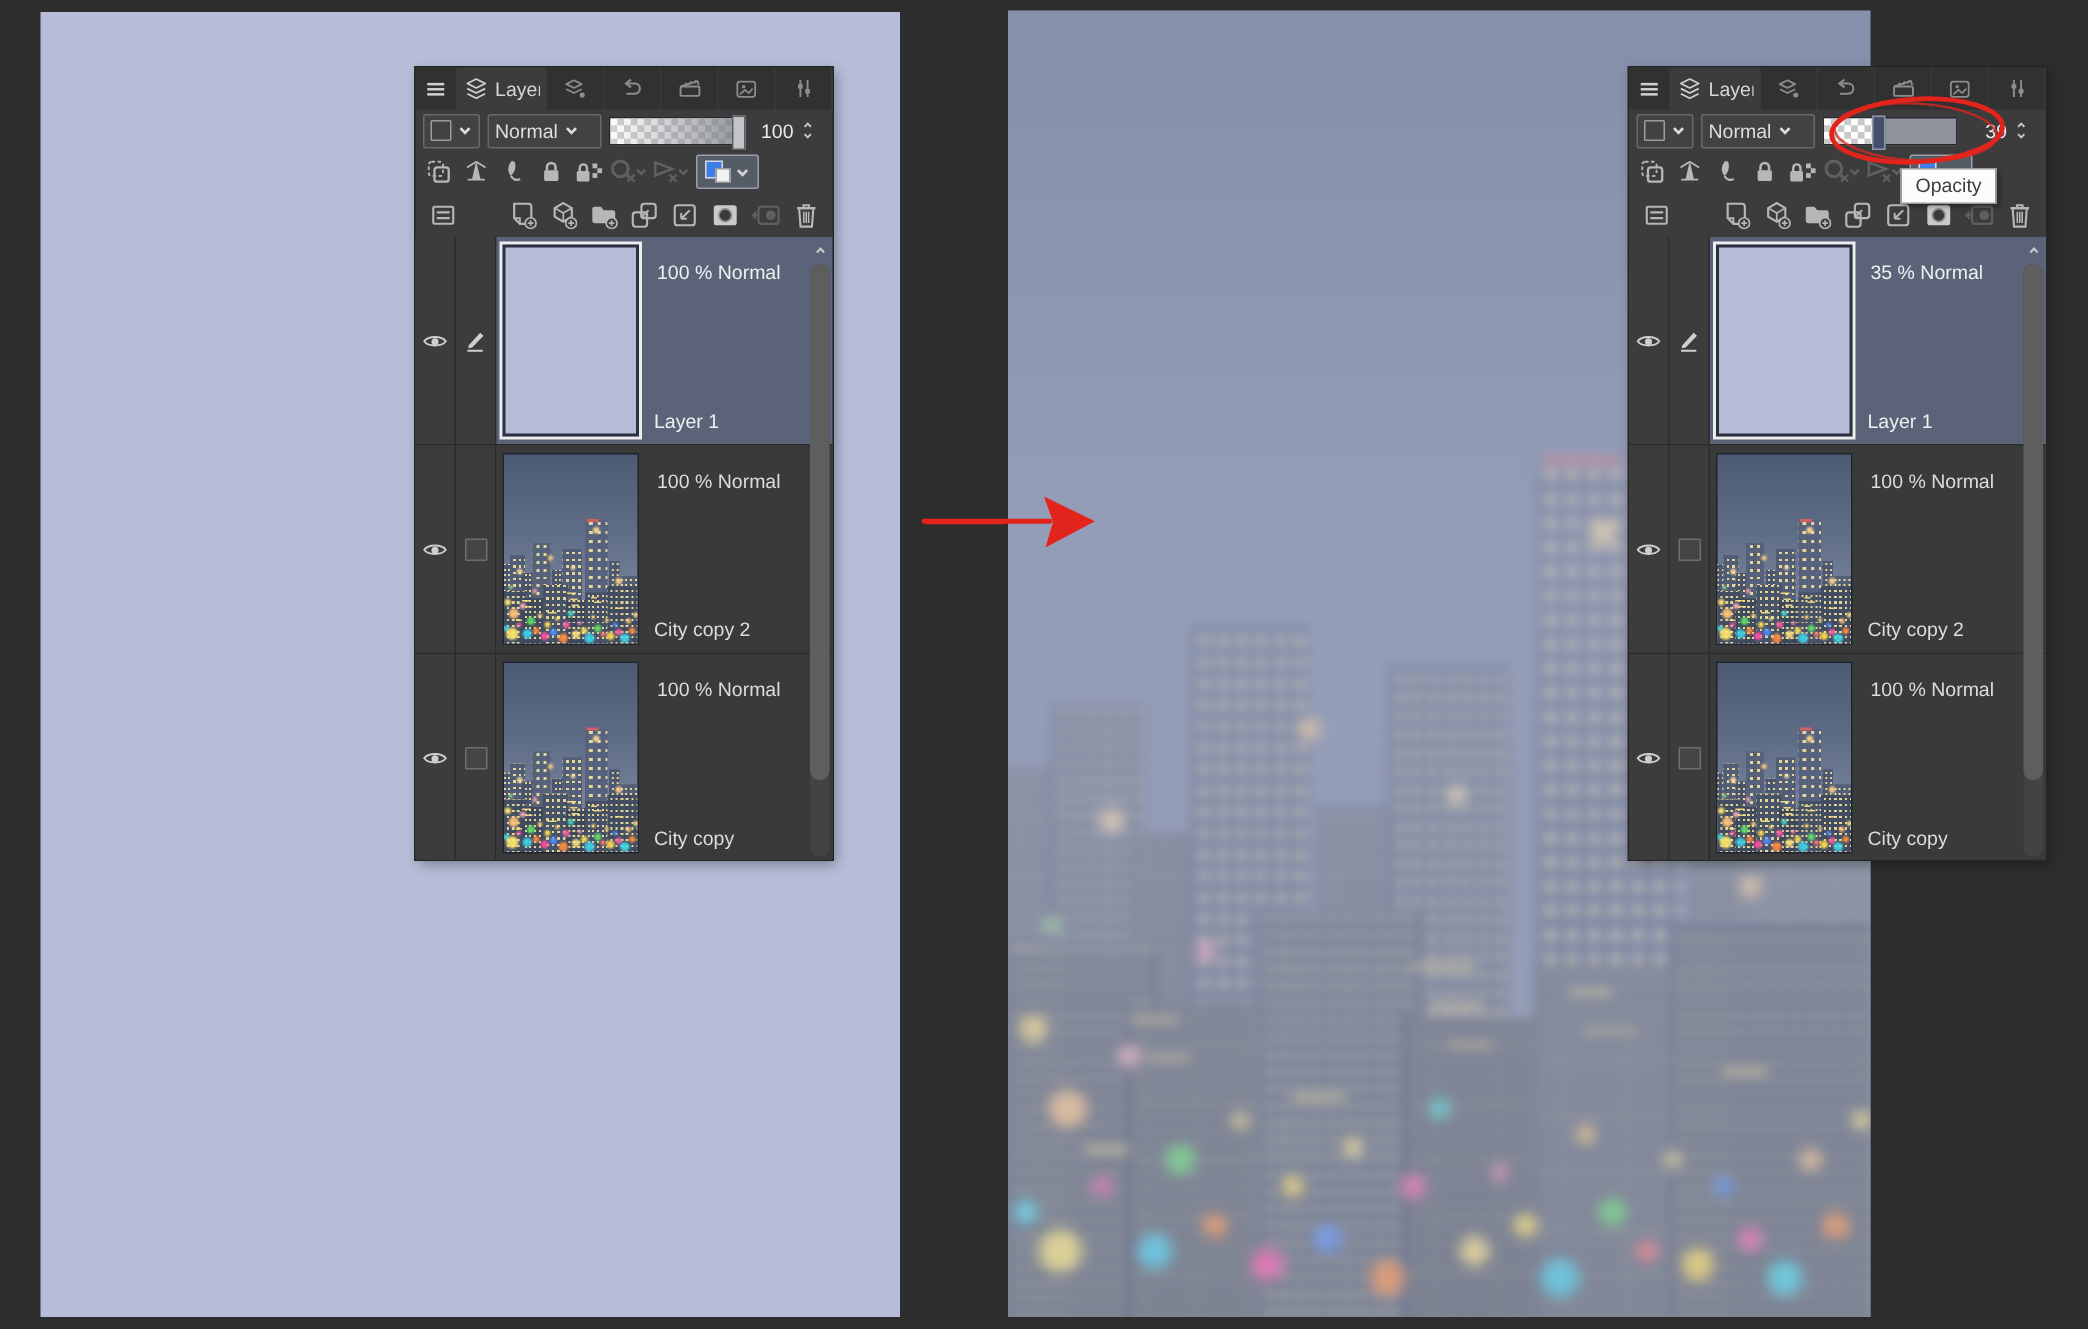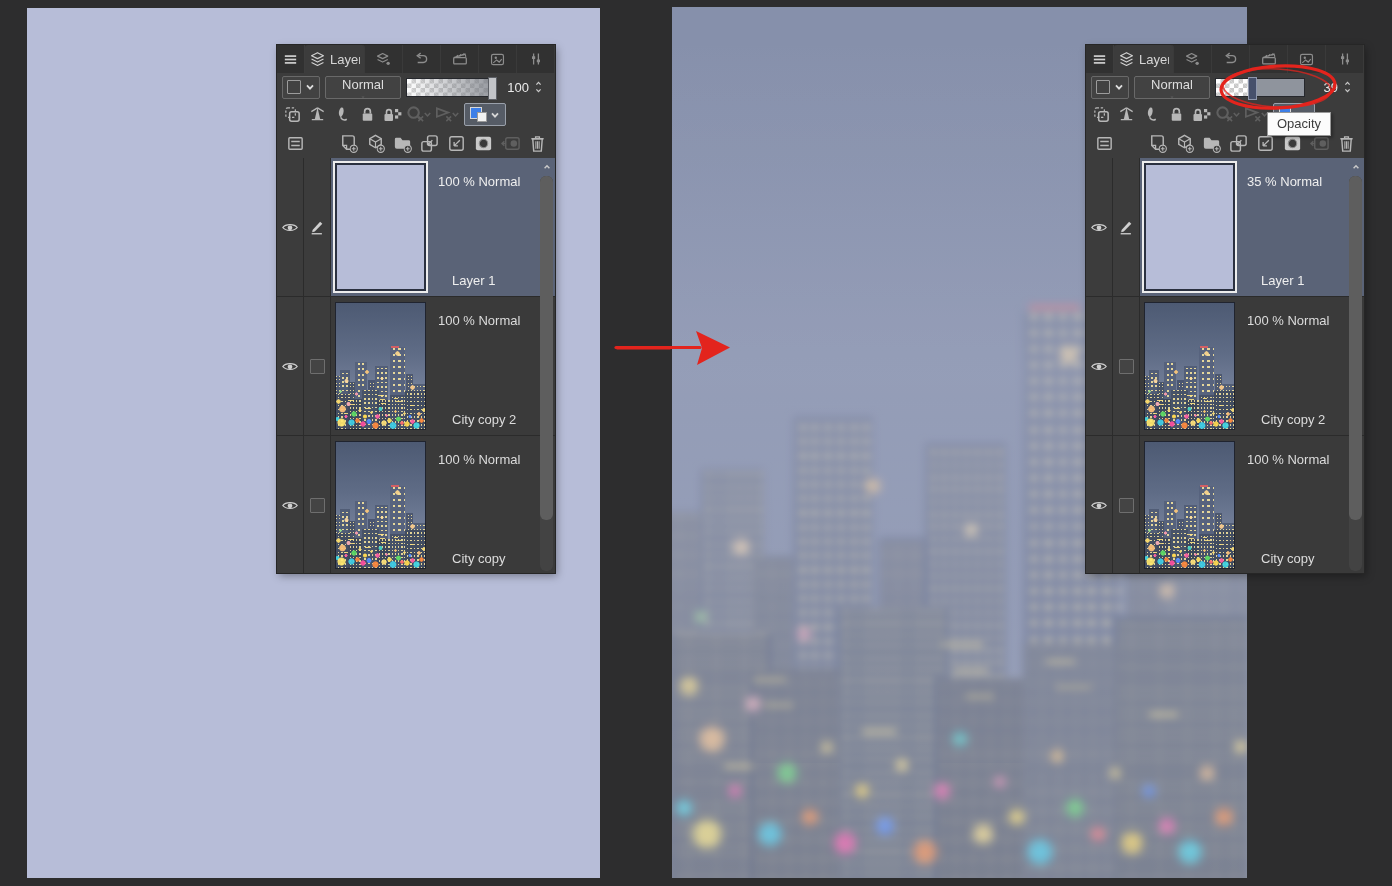--- a/index.html
+++ b/index.html
@@ -30,21 +30,21 @@
   .tabs{height:28px;background:#313131;display:flex;align-items:stretch;}
   .hamb{width:27px;display:flex;align-items:center;justify-content:center;color:#cfcfcf;border-right:1px solid #3e3e3e;}
   .tab{flex:1;display:flex;align-items:center;justify-content:center;gap:4px;color:#8d8d8d;border-right:1px solid #3a3a3a;}
   .tab.active{background:#3c3c3c;color:#cfcfcf;flex:1.6;border-radius:3px 3px 0 0;overflow:hidden;}
   .tlabel{font-size:13px;color:#d6d6d6;max-width:30px;overflow:hidden;white-space:nowrap;}
 
   .ctrl{height:28px;display:flex;align-items:center;padding:0 5px;gap:5px;}
   .dd{height:21px;background:#424242;border:1px solid #696969;border-radius:2px;
     display:flex;align-items:center;gap:4px;padding:0 4px;color:#dedede;font-size:13px;}
   .dd .sq{width:12px;height:12px;border:1.5px solid #9c9c9c;border-radius:1px;}
-  .dd.blend{width:66px;justify-content:flex-start;flex-direction:column;}
+  .dd.blend{width:66px;justify-content:flex-start;}
   .op-slider{position:relative;width:88px;height:17px;background:#8f949d;border:1px solid #26282d;}
   .op-fill{position:absolute;left:0;top:0;bottom:0;width:calc(var(--p)*100%);
     background-color:#fff;
     background-image:linear-gradient(45deg,#c9c9c9 26%,transparent 26% 74%,#c9c9c9 74%),
                      linear-gradient(45deg,#c9c9c9 26%,transparent 26% 74%,#c9c9c9 74%);
     background-size:9px 9px;background-position:0 0,4.5px 4.5px;}
   .op-grad{position:absolute;inset:0;display:none;}
   .op-slider.fade .op-grad{display:block;
     background:linear-gradient(to right,rgba(255,255,255,.15),rgba(118,122,130,.8));}
   .op-handle{position:absolute;top:-2px;width:7px;height:21px;left:calc((100% - 7px)*var(--p) );}
@@ -75,21 +75,21 @@
     display:flex;align-items:center;justify-content:center;color:#cfcfcf;flex:0 0 26px;}
   .cbx{width:13px;height:13px;border:1px solid #6e6e6e;border-radius:1px;background:#444;}
   .rmain{flex:1;display:flex;min-width:0;background:#3a3a3a;}
   .rmain.selected{background:#5a6377;}
   .thumbbox{flex:0 0 99px;display:flex;align-items:center;justify-content:center;}
   .thumb{position:relative;width:89px;height:126px;overflow:hidden;border:1px solid #20242f;background:#3a4358;}
   .thumb.solid{background:#b7bdd8;}
   .rmain.selected .thumb{border:2px solid #2b3140;box-shadow:0 0 0 2px #ededed;width:87px;height:124px;}
   .meta{flex:1;position:relative;min-width:0;}
   .status{margin:16px 0 0 8px;font-size:13px;color:#dcdcdc;white-space:nowrap;}
-  .lname{position:absolute;left:22px;bottom:8px;font-size:13px;color:#dcdcdc;white-space:nowrap;}
+  .lname{position:absolute;left:6px;bottom:8px;font-size:13px;color:#dcdcdc;white-space:nowrap;}
   .rmain.selected .status,.rmain.selected .lname{color:#efefef;}
 
   .sbar{position:absolute;top:2px;bottom:2px;right:1px;width:15px;z-index:3;}
   .sbar .upbtn{height:13px;display:flex;align-items:center;justify-content:center;color:#c9c9c9;}
   .sbar .track{position:absolute;top:16px;bottom:0;left:1px;right:1px;background:#434343;border-radius:6px;}
   .sbar .sthumb{position:absolute;top:0;left:0;right:0;height:87%;background:#5e5e5e;border-radius:6px;}
 
   
   .annot{position:absolute;z-index:20;pointer-events:none;}
   #arrow{left:612px;top:326px;}

